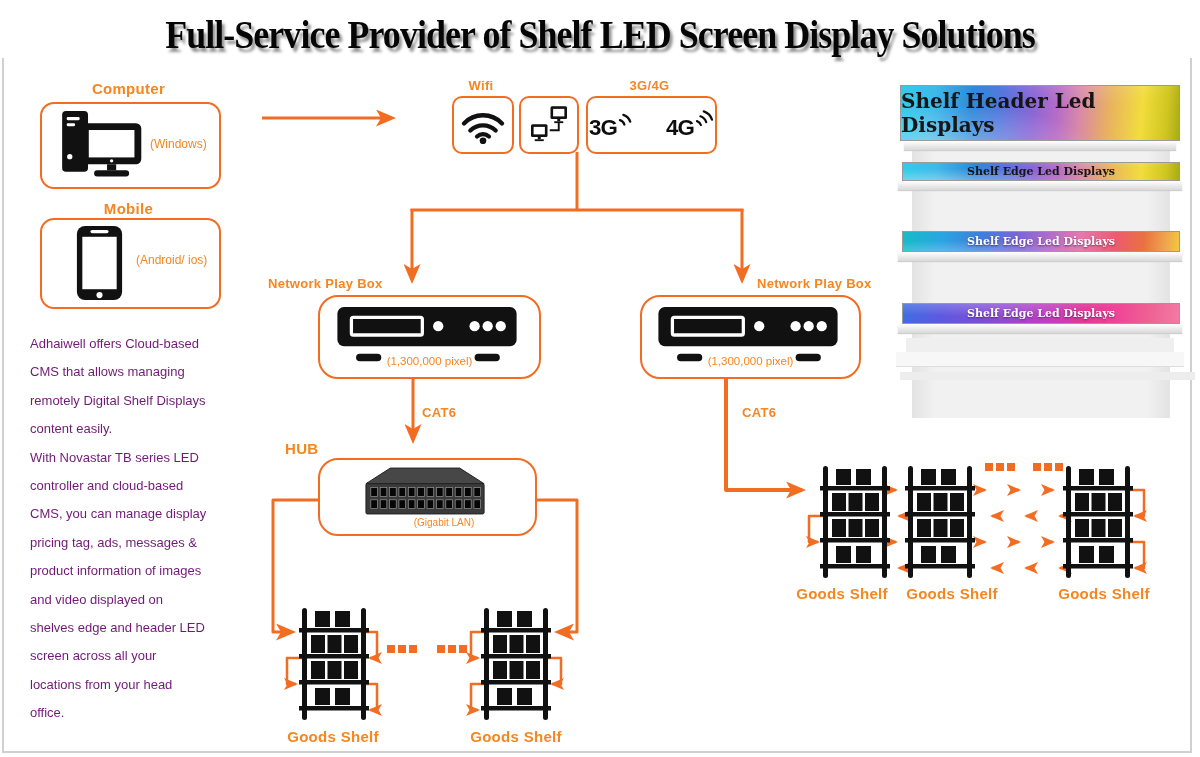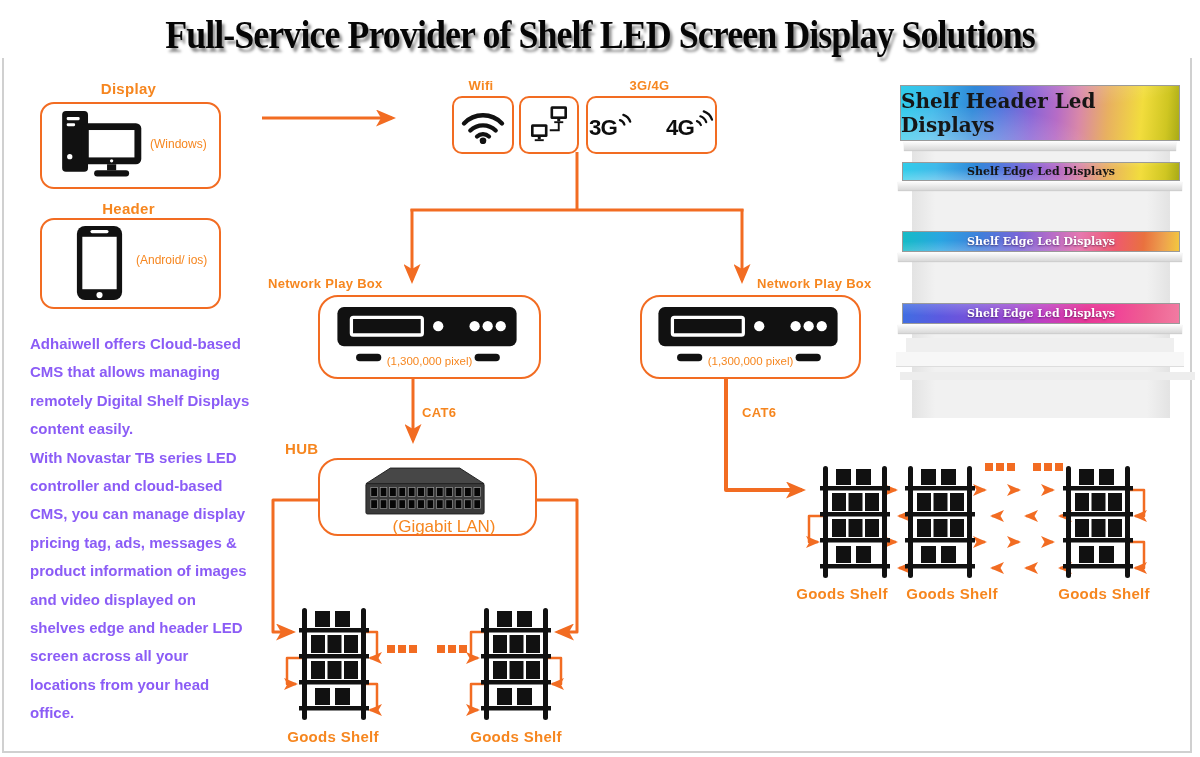--- a/index.html
+++ b/index.html
@@ -15,22 +15,22 @@
   
   .olabel{position:absolute;color:#f6861f;font-weight:bold;font-size:15px;letter-spacing:.3px;}
   .olabel.small{font-size:13px;}
   .ctr{text-align:center;}
   .osub{position:absolute;color:#f6861f;font-size:12px;}
   
   .obox{position:absolute;background:#fff;border:2px solid #f26c22;border-radius:14px;}
   .r10{border-radius:10px;}
   .r16{border-radius:20px;}
   
-  .desc{position:absolute;left:30px;top:330px;width:240px;font-size:15px;line-height:28.4px;
-        color:#8b5cf6;white-space:pre-line;font-weight:bold;}
+  .desc{position:absolute;left:30px;top:330px;width:240px;font-size:13px;line-height:28.4px;
+        color:#701a75;white-space:pre-line;}
   
   .overlay{position:absolute;left:0;top:0;pointer-events:none;}
   
   .fc{display:flex;align-items:center;justify-content:center;}
   
   .stand{position:absolute;left:890px;top:80px;width:302px;height:300px;}
   .stand .back{position:absolute;left:22px;top:70px;width:258px;height:268px;
       background:linear-gradient(90deg,#e3e3e3,#f1f1f1 9%,#f1f1f1 91%,#e3e3e3);}
   .ledge{position:absolute;background:linear-gradient(#ffffff,#d9d9d9);box-shadow:0 1px 1px #cfcfcf;}
   .strip{position:absolute;display:flex;align-items:center;justify-content:center;
@@ -153,37 +153,37 @@
 
     <g>
       <use href="#shelf" x="302" y="608"></use>
       <use href="#shelf" x="484" y="608"></use>
       <use href="#shelf" x="823" y="466"></use>
       <use href="#shelf" x="908" y="466"></use>
       <use href="#shelf" x="1066" y="466"></use>
     </g>
   </svg>
 
-  <div class="olabel ctr" style="left:40px;top:80px;width:177px;">Display</div>
+  <div class="olabel ctr" style="left:40px;top:80px;width:177px;">Computer</div>
   <div class="obox" style="left:40px;top:102px;width:177px;height:83px;">
     <svg class="abs" style="left:10px;top:7px;" width="104" height="70" viewBox="0 0 122 92">
       <rect x="6" y="0" width="34" height="80" rx="5" fill="#111"></rect>
       <rect x="12" y="8" width="17" height="4" rx="1.5" fill="#fff"></rect>
       <rect x="12" y="16" width="11" height="4" rx="1.5" fill="#fff"></rect>
       <circle cx="16" cy="60" r="3.5" fill="#fff"></circle>
       <rect x="32" y="16" width="78" height="54" rx="7" fill="#111"></rect>
       <rect x="41" y="25" width="60" height="36" fill="#fff"></rect>
       <circle cx="71" cy="65.5" r="2.2" fill="#fff"></circle>
       <rect x="65" y="70" width="12" height="8" fill="#111"></rect>
       <rect x="48" y="78" width="46" height="8" rx="4" fill="#111"></rect>
     </svg>
     <div class="osub" style="left:108px;top:33px;">(Windows)</div>
   </div>
 
-  <div class="olabel ctr" style="left:40px;top:200px;width:177px;">Header</div>
+  <div class="olabel ctr" style="left:40px;top:200px;width:177px;">Mobile</div>
   <div class="obox" style="left:40px;top:218px;width:177px;height:87px;">
     <svg class="abs" style="left:34px;top:5px;" width="47" height="76" viewBox="0 0 52 84">
       <rect x="1" y="1" width="50" height="82" rx="9" fill="#111"></rect>
       <rect x="7" y="13" width="38" height="58" fill="#fff"></rect>
       <rect x="16" y="5.5" width="20" height="3.5" rx="1.75" fill="#fff"></rect>
       <circle cx="26" cy="77.5" r="3.4" fill="#fff"></circle>
     </svg>
     <div class="osub" style="left:86px;top:33px;margin-left:8px;">(Android/ ios)</div>
   </div>
 
@@ -306,21 +306,21 @@
           <rect x="46.4" y="33.5" width="6.8" height="9"></rect>
           <rect x="56" y="33.5" width="6.8" height="9"></rect>
           <rect x="65.6" y="33.5" width="6.8" height="9"></rect>
           <rect x="75.2" y="33.5" width="6.8" height="9"></rect>
           <rect x="84.8" y="33.5" width="6.8" height="9"></rect>
           <rect x="94.4" y="33.5" width="6.8" height="9"></rect>
           <rect x="104" y="33.5" width="6.8" height="9"></rect>
           <rect x="113.6" y="33.5" width="6.8" height="9"></rect>
       </g>
     </svg>
-    <div class="osub ctr" style="left:0;top:57px;width:248px;font-size:17px;">(Gigabit LAN)</div>
+    <div class="osub ctr" style="left:0;top:57px;width:248px;font-size:10px;">(Gigabit LAN)</div>
   </div>
 
   <div class="olabel ctr" style="left:283px;top:728px;width:100px;">Goods Shelf</div>
   <div class="olabel ctr" style="left:466px;top:728px;width:100px;">Goods Shelf</div>
   <div class="olabel ctr" style="left:792px;top:585px;width:100px;">Goods Shelf</div>
   <div class="olabel ctr" style="left:902px;top:585px;width:100px;">Goods Shelf</div>
   <div class="olabel ctr" style="left:1054px;top:585px;width:100px;">Goods Shelf</div>
 
   <div class="stand">
     <div class="back"></div>

